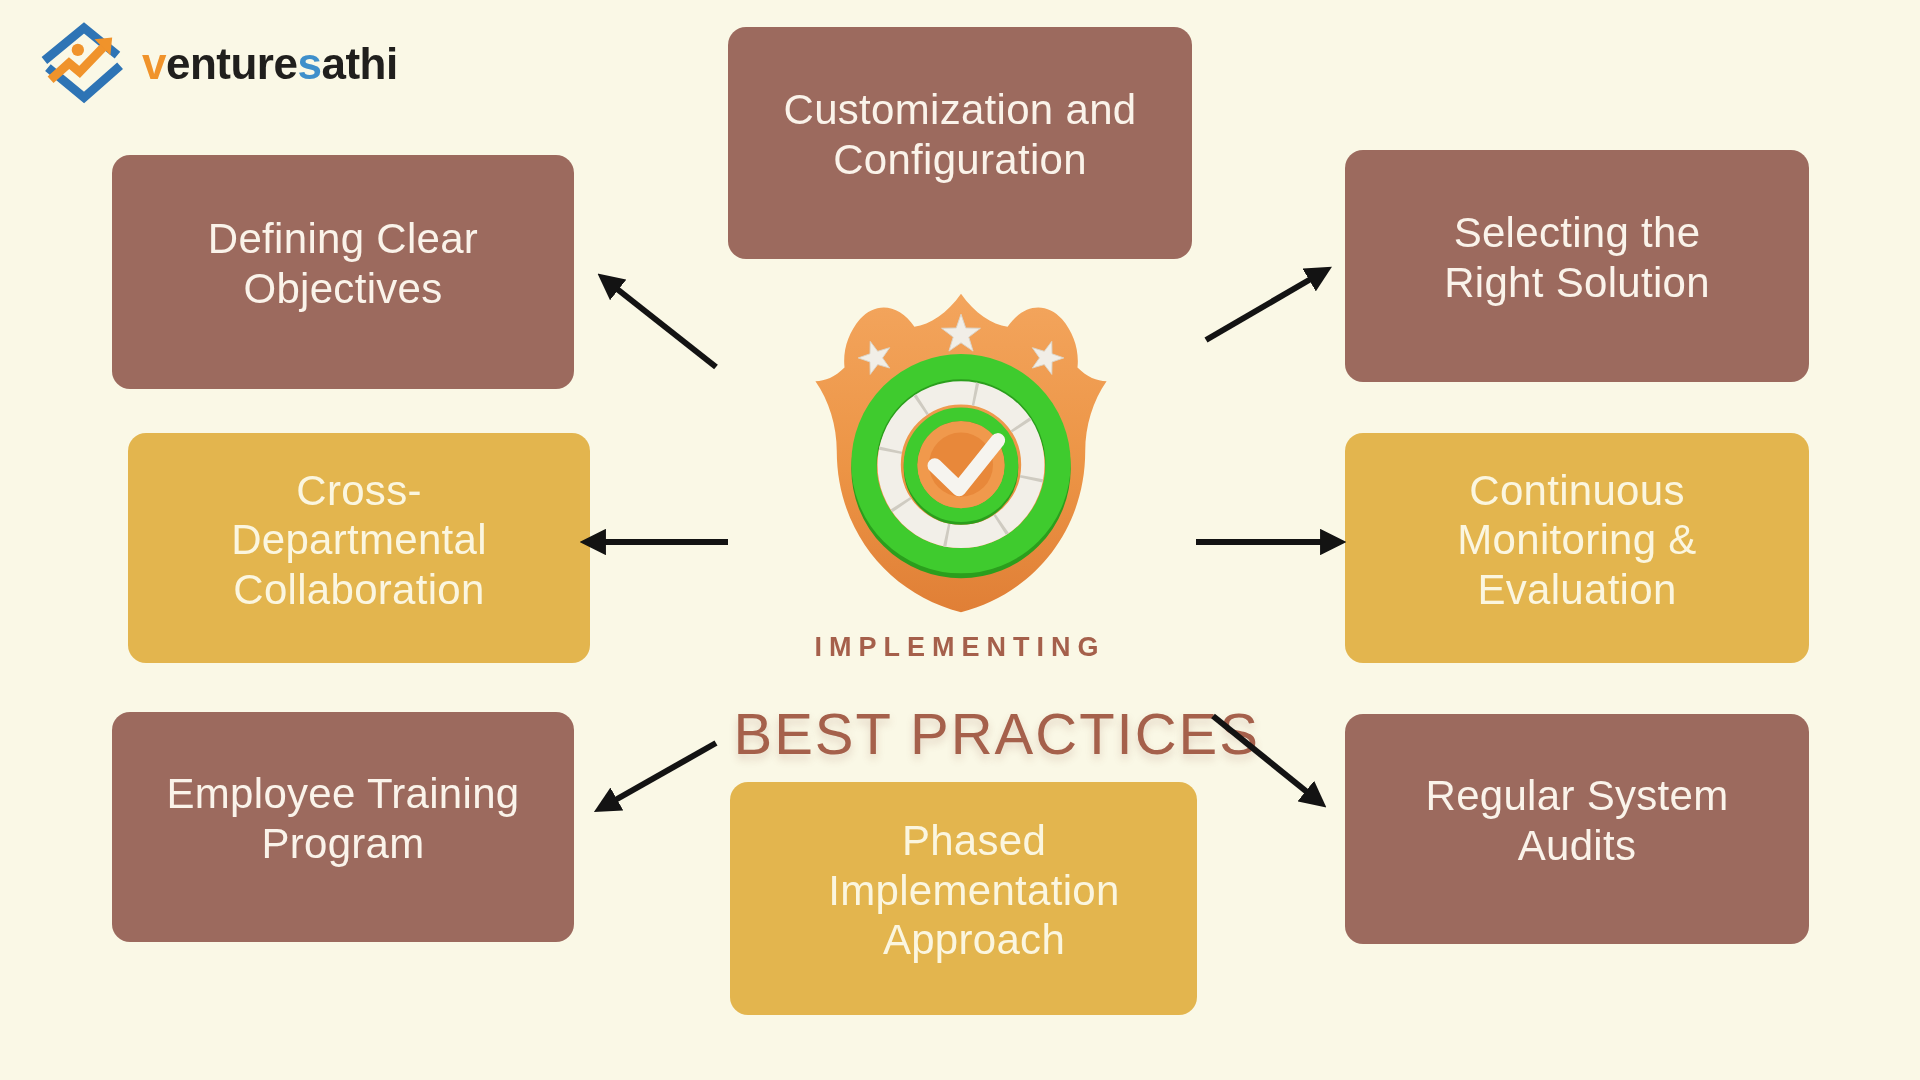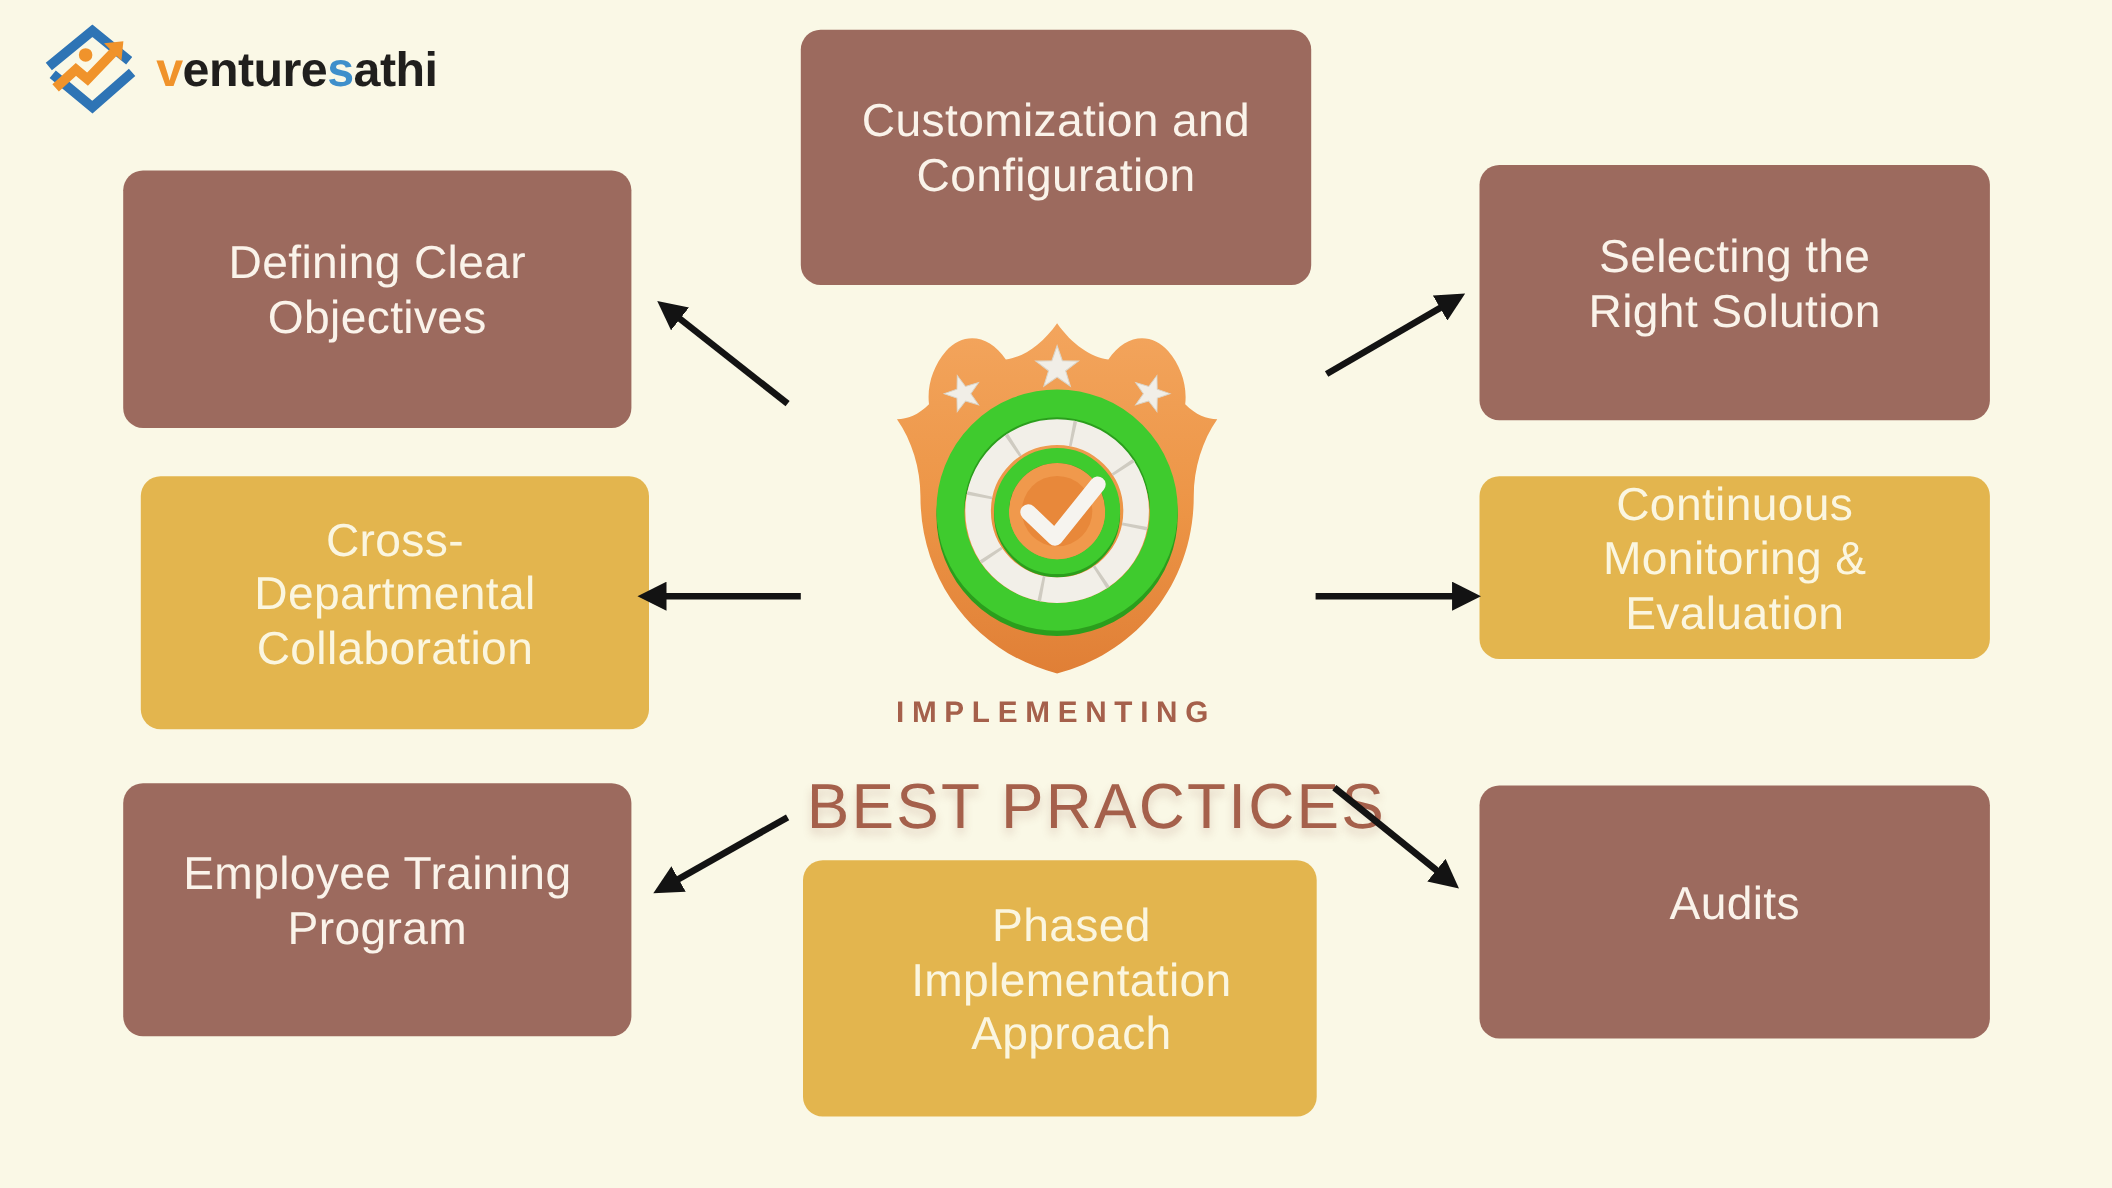--- a/index.html
+++ b/index.html
@@ -26,21 +26,21 @@
     text-align:center;font-size:42px;line-height:1.18;letter-spacing:.3px;
   }
   .box .line{width:100%;}
   .box.brown{background:var(--box-brown,#9C6A5E);color:var(--box-text-light,#FAF3EA);}
   .box.yellow{background:var(--box-yellow,#E3B54E);color:var(--box-text-cream,#FBF6E0);}
   .pos-top-center   {left:728px; top:27px;  width:464px;height:232px;}
   .pos-left-top     {left:112px; top:155px; width:462px;height:234px;}
   .pos-left-middle  {left:128px; top:433px; width:462px;height:230px;}
   .pos-left-bottom  {left:112px; top:712px; width:462px;height:230px;}
   .pos-right-top    {left:1345px;top:150px; width:464px;height:232px;}
-  .pos-right-middle {left:1345px;top:433px; width:464px;height:166px;text-align:center;}
+  .pos-right-middle {left:1345px;top:433px; width:464px;height:230px;text-align:center;}
   .pos-right-bottom {left:1345px;top:714px; width:464px;height:230px;}
   .pos-bottom-center{left:730px; top:782px; width:467px;height:233px;padding-left:21px;}
 
   
   .badge{position:absolute;left:802px;top:288px;width:318px;height:330px;}
   .kicker{
     position:absolute;left:700px;top:632px;width:520px;text-align:center;
     font-size:27px;font-weight:800;letter-spacing:7px;
     color:var(--title,#A5604B);
   }
@@ -101,20 +101,21 @@
     <div class="line"></div>
   </div>
 
   <div class="box yellow pos-right-middle">
     <div class="line">Continuous</div>
     <div class="line">Monitoring &amp;</div>
     <div class="line">Evaluation</div>
   </div>
 
   <div class="box brown pos-right-bottom">
+    <div class="line">Regular System</div>
     <div class="line">Audits</div>
     <div class="line"></div>
   </div>
 
   <div class="box yellow pos-bottom-center">
     <div class="line">Phased</div>
     <div class="line">Implementation</div>
     <div class="line">Approach</div>
   </div>
 

